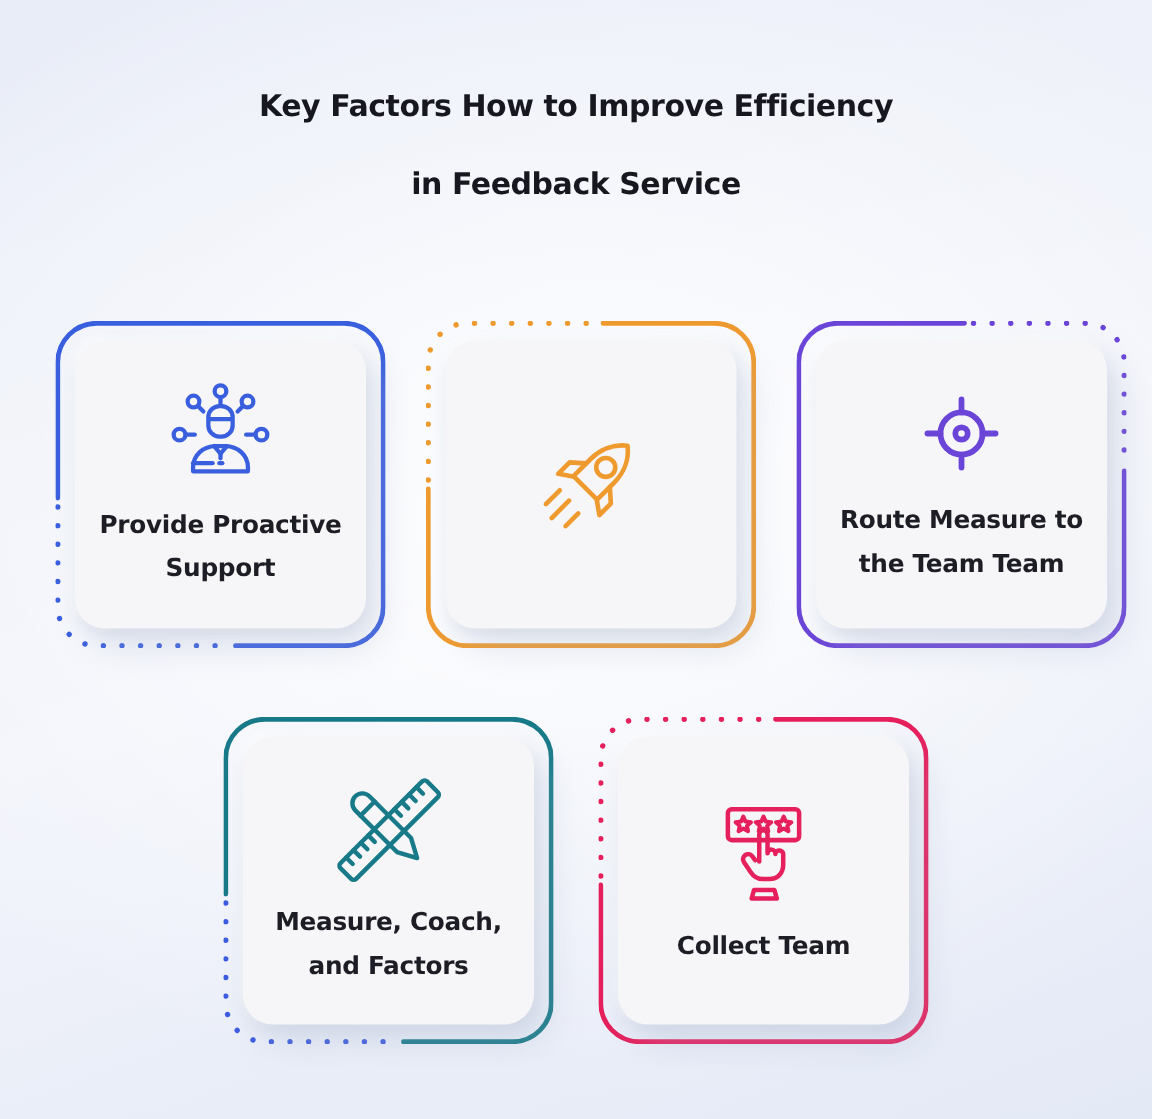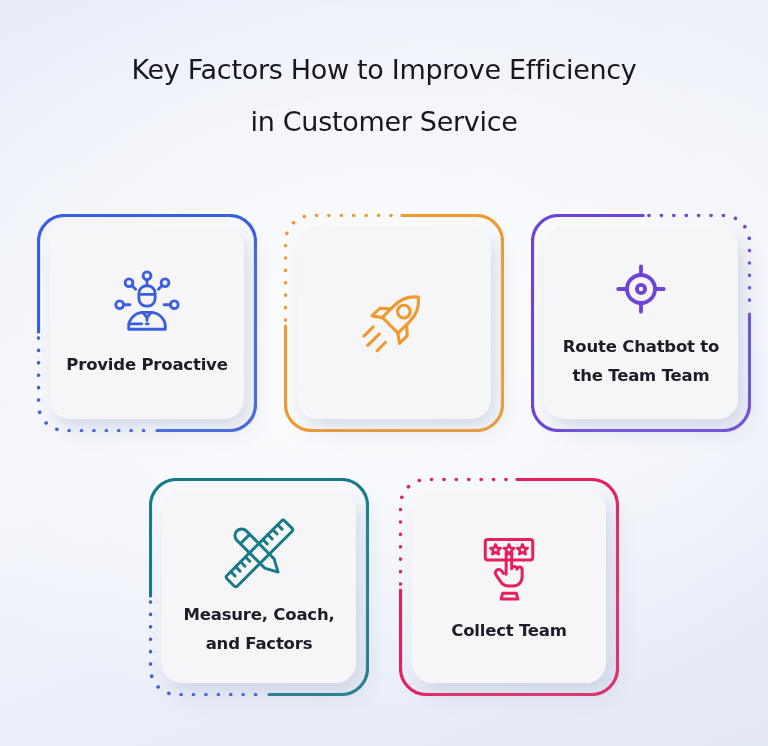--- a/index.html
+++ b/index.html
@@ -9,21 +9,21 @@
     overflow:hidden;
   }
   .page {
     position:relative; width:768px; height:746px;
     background:
       radial-gradient(120% 90% at 50% 45%, rgba(255,255,255,0.92) 0%, rgba(255,255,255,0) 60%),
       linear-gradient(160deg, #e9edf8 0%, #eef1f9 30%, #f2f4fb 50%, #eaeef8 75%, #e4e9f6 100%);
   }
   .title {
     padding-top:44px; text-align:center;
-    font-size:27px; font-weight:400; line-height:52px;
+    font-size:20px; font-weight:700; line-height:52px;
     color:#17171F; letter-spacing:-0.3px;
   }
   .row { display:flex; justify-content:center; }
   .row1 { gap:27px; margin-top:66px;padding-left:20px; }
   .row2 { gap:30px; margin-top:46px; }
   .card { position:relative; width:220px; height:218px; }
   .border-svg { position:absolute; inset:0; width:220px; height:218px; }
   .border-svg path { fill:none; }
   .border-svg .solid { stroke:var(--accent); stroke-width:3.2; stroke-linecap:round; }
   .border-svg .dots  { stroke:var(--dot); stroke-width:3.6; stroke-linecap:round; stroke-dasharray:0.01 12.4; }
@@ -39,21 +39,21 @@
   .label {
     text-align:center; font-size:16.5px; font-weight:600; color:#1d1d25;
     line-height:29px; letter-spacing:-0.2px;
   }
 </style>
 </head>
 <body>
 
 <div class="page">
 
-  <h1 class="title" style="color: rgb(23, 23, 31);"><span>Key Factors How to Improve Efficiency</span><br><span>in Customer Service</span></h1>
+  <h1 class="title" style="color: rgb(23, 23, 31);"><span>Key Factors How to Improve Efficiency</span><br><span>in Feedback Service</span></h1>
 
   <div class="row row1">
 
     <div class="card" style="--accent: #3A5FDE; --dot: #3A5FDE;">
       <svg class="border-svg" viewBox="0 0 220 218">
         <path class="solid" d="M120 216.5 H192.5 A26 26 0 0 0 218.5 190.5 V27.5 A26 26 0 0 0 192.5 1.5 H27.5 A26 26 0 0 0 1.5 27.5 V118"></path>
         <path class="dots" d="M1.5 124 V190.5 A26 26 0 0 0 27.5 216.5 H114"></path>
       </svg>
       <div class="panel">
         <div class="icon">
@@ -72,20 +72,21 @@
             <line x1="18.8" y1="17.6" x2="29.2" y2="17.6"></line>
             <path d="M11.8 40.8 v-1.6 c0-5.6 4.6-9.6 10-9.6 h4.4 c5.4 0 10 4 10 9.6 v1.6 Z"></path>
             <path d="M21.2 29.6 l2.8 3.4 2.8-3.4"></path>
             <line x1="24" y1="33.2" x2="24" y2="35"></line>
             <line x1="11.8" y1="37.2" x2="20.5" y2="37.2"></line>
             <line x1="23.5" y1="37.2" x2="24.8" y2="37.2"></line>
           </svg>
         </div>
         <div class="label">
           <div>Provide Proactive</div>
+          <div>Support</div>
         </div>
       </div>
     </div>
 
     <div class="card" style="--accent: #EF9A2E; --dot: #EF9A2E;">
       <svg class="border-svg" viewBox="0 0 220 218">
         <path class="solid" d="M118 1.5 H192.5 A26 26 0 0 1 218.5 27.5 V190.5 A26 26 0 0 1 192.5 216.5 H27.5 A26 26 0 0 1 1.5 190.5 V112"></path>
         <path class="dots" d="M1.5 106 V27.5 A26 26 0 0 1 27.5 1.5 H112"></path>
       </svg>
       <div class="panel">
@@ -115,21 +116,21 @@
           <svg viewBox="0 0 48 48" width="66" height="66" stroke-width="2.8">
             <circle cx="24" cy="24" r="10.2"></circle>
             <circle cx="24" cy="24" r="3"></circle>
             <line x1="24" y1="7.5" x2="24" y2="13.8"></line>
             <line x1="24" y1="34.2" x2="24" y2="40.5"></line>
             <line x1="7.5" y1="24" x2="13.8" y2="24"></line>
             <line x1="34.2" y1="24" x2="40.5" y2="24"></line>
           </svg>
         </div>
         <div class="label">
-          <div>Route Chatbot to</div>
+          <div>Route Measure to</div>
           <div>the Team Team</div>
         </div>
       </div>
     </div>
 
   </div>
 
   <div class="row row2">
 
     <div class="card" style="--accent: #187A88; --dot: #3D5BDE;">

